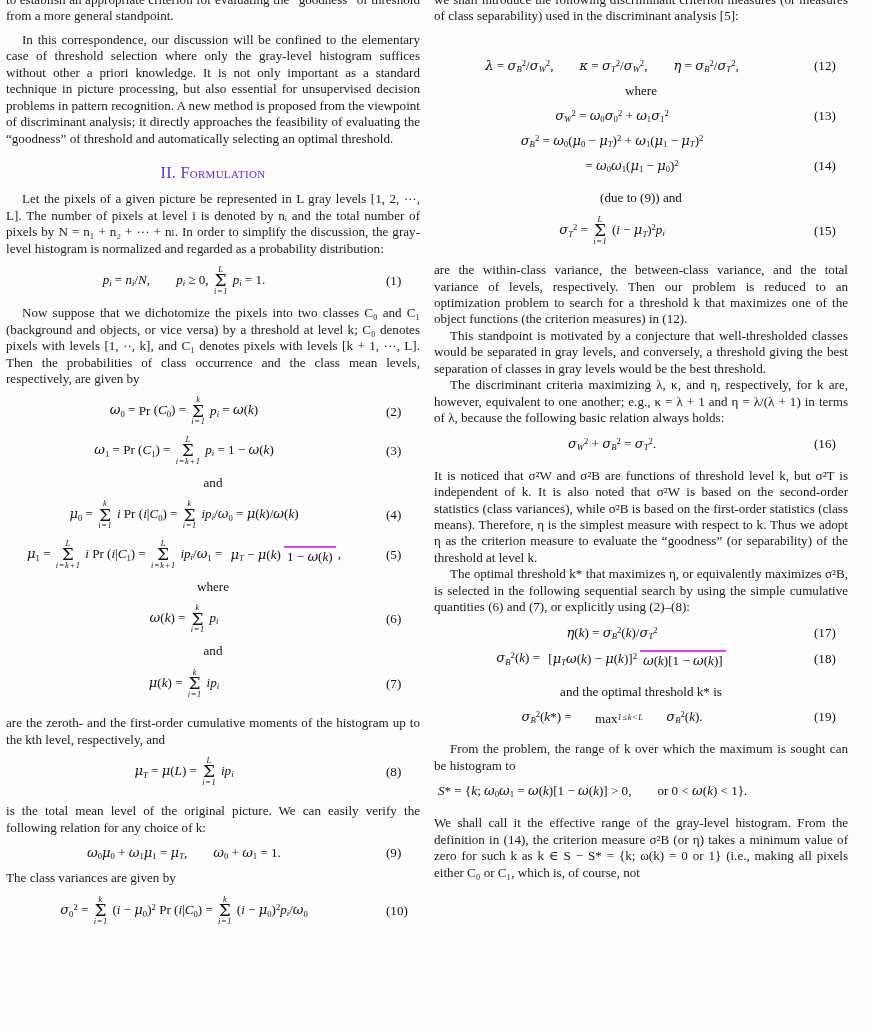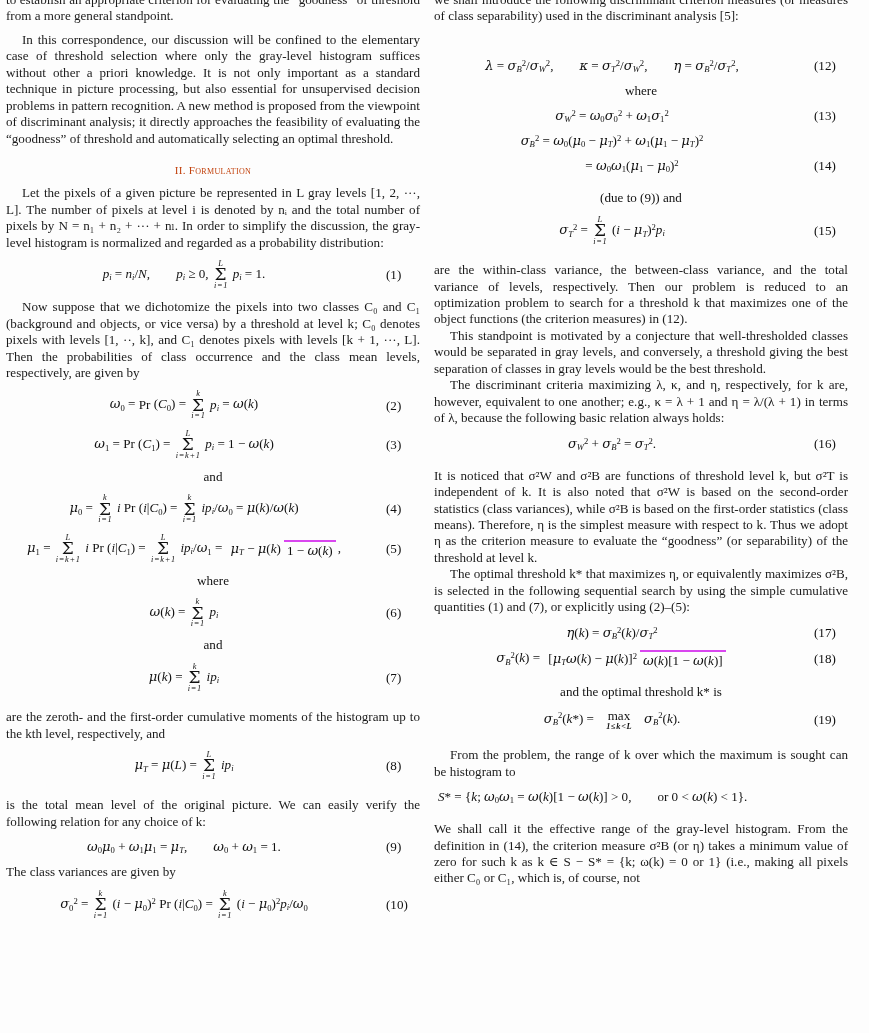--- a/index.html
+++ b/index.html
@@ -51,25 +51,25 @@
   .para.cut-top {
     
     margin-top: -8px;
   }
   .clip-top {
     overflow: hidden;
   }
 
   .sec-head {
     text-align: center;
-    font-size: 11px;
+    font-size: 16px;
     letter-spacing: .3px;
     margin: 17px 0 9px 0;
     font-variant: small-caps;
-    color: #c2410c;
+    color: #6d28d9;
   }
   .sec-head .num { font-variant: normal; }
 
   .word { margin: 0; font-size: 13.1px; line-height: 16.45px; text-align: center; }
 
   .spacer-s { height: 7px; }
 
   
   .eq-row {
     display: flex;
@@ -110,28 +110,28 @@
     line-height: 1;
     margin: 0 2px;
   }
   .sum .lim-top { font-size: 8.3px; font-style: italic; margin-bottom: -1px; }
   .sum .sig { font-size: 17px; font-family: "DejaVu Serif", serif; line-height: .92; }
   .sum .lim-bot { font-size: 8.3px; font-style: italic; margin-top: -1px; }
 
   
   .maxop {
     display: inline-flex;
-    flex-direction: column;
+    flex-direction: row;
     align-items: center;
     vertical-align: middle;
     line-height: 1.02;
-    margin: 0 9px;
+    margin: 0 20px;
   }
   .maxop .op { font-style: normal; font-size: 13.1px; }
-  .maxop .lim-bot { font-size: 8.3px; font-style: italic; font-weight: bold; }
+  .maxop .lim-bot { font-size: 8.3px; font-style: italic; }
 
   
   .frac {
     display: inline-flex;
     align-items: center;
     vertical-align: middle;
     margin: 0 2px;
     line-height: 1.16;
   }
   .frac .nume { padding: 0 3px 1px 3px; }
@@ -368,21 +368,21 @@
     <div class="eq-row">
       <div class="eq-body shift-l">
         <span class="gk">σ</span><sub class="sub-it">W</sub><sup>2</sup> + <span class="gk">σ</span><sub class="sub-it">B</sub><sup>2</sup> = <span class="gk">σ</span><sub class="sub-it">T</sub><sup>2</sup>.
       </div>
       <div class="eq-num">(16)</div>
     </div>
 
     <div class="spacer-s"></div>
 
     <p class="para">It is noticed that σ²W and σ²B are functions of threshold level k, but σ²T is independent of k. It is also noted that σ²W is based on the second-order statistics (class variances), while σ²B is based on the first-order statistics (class means). Therefore, η is the simplest measure with respect to k. Thus we adopt η as the criterion measure to evaluate the “goodness” (or separability) of the threshold at level k.</p>
-    <p class="para indent">The optimal threshold k* that maximizes η, or equivalently maximizes σ²B, is selected in the following sequential search by using the simple cumulative quantities (1) and (7), or explicitly using (2)–(5):</p>
+    <p class="para indent">The optimal threshold k* that maximizes η, or equivalently maximizes σ²B, is selected in the following sequential search by using the simple cumulative quantities (6) and (7), or explicitly using (2)–(8):</p>
 
     <div class="eq-row">
       <div class="eq-body shift-l">
         <span class="gk">η</span>(<span class="m">k</span>) = <span class="gk">σ</span><sub class="sub-it">B</sub><sup>2</sup>(<span class="m">k</span>)/<span class="gk">σ</span><sub class="sub-it">T</sub><sup>2</sup>
       </div>
       <div class="eq-num">(17)</div>
     </div>
 
     <div class="eq-row">
       <div class="eq-body shift-l">

